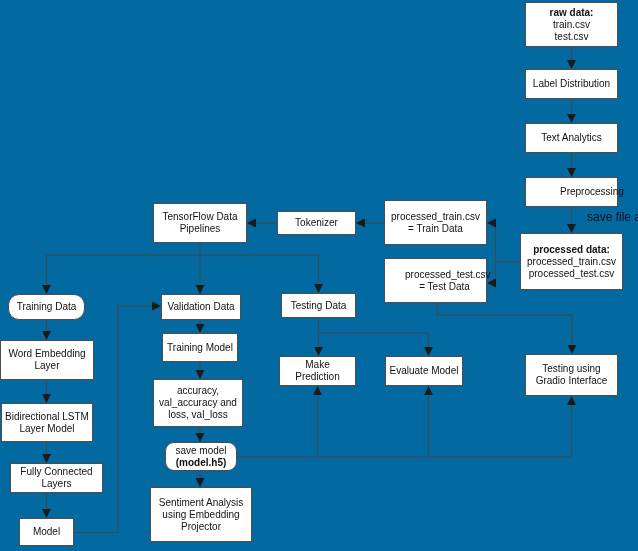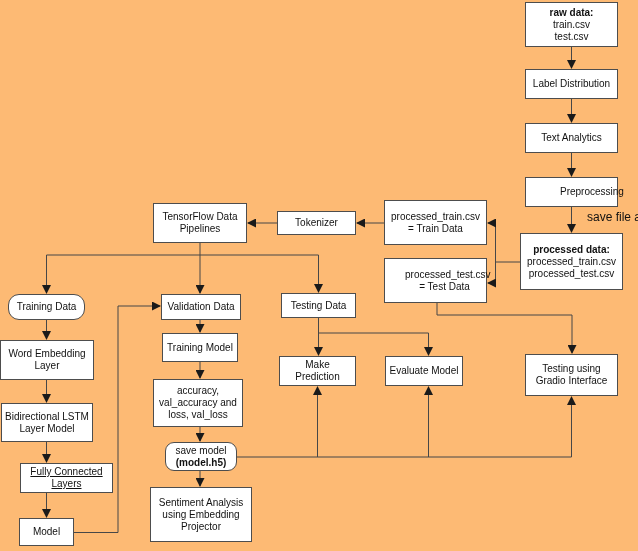--- a/index.html
+++ b/index.html
@@ -5,21 +5,21 @@
   html, body {
     margin: 0;
     padding: 0;
     background: #ffffff;
     font-family: "Liberation Sans", sans-serif;
   }
   #canvas {
     position: relative;
     width: 638px;
     height: 551px;
-    background: #fdba74;
+    background: #0369a1;
     overflow: hidden;
   }
   #edges {
     position: absolute;
     left: 0; top: 0;
     width: 638px; height: 551px;
   }
   .node {
     position: absolute;
     box-sizing: border-box;
@@ -158,21 +158,21 @@
   </div>
 
   <div class="node" style="left:0px; top:340px; width:94px; height:40px;">
     <span>Word Embedding Layer</span>
   </div>
 
   <div class="node" style="left:1px; top:403px; width:92px; height:39px;">
     <span>Bidirectional LSTM Layer Model</span>
   </div>
 
-  <div class="node" style="left:20px; top:463px; width:93px; height:30px;text-decoration:underline;">
+  <div class="node" style="left:10px; top:463px; width:93px; height:30px;">
     <span>Fully Connected Layers</span>
   </div>
 
   <div class="node" style="left:19px; top:518px; width:55px; height:28px;">
     <span>Model</span>
   </div>
 
   <div class="node" style="left:162px; top:333px; width:76px; height:29px;">
     <span>Training Model</span>
   </div>

